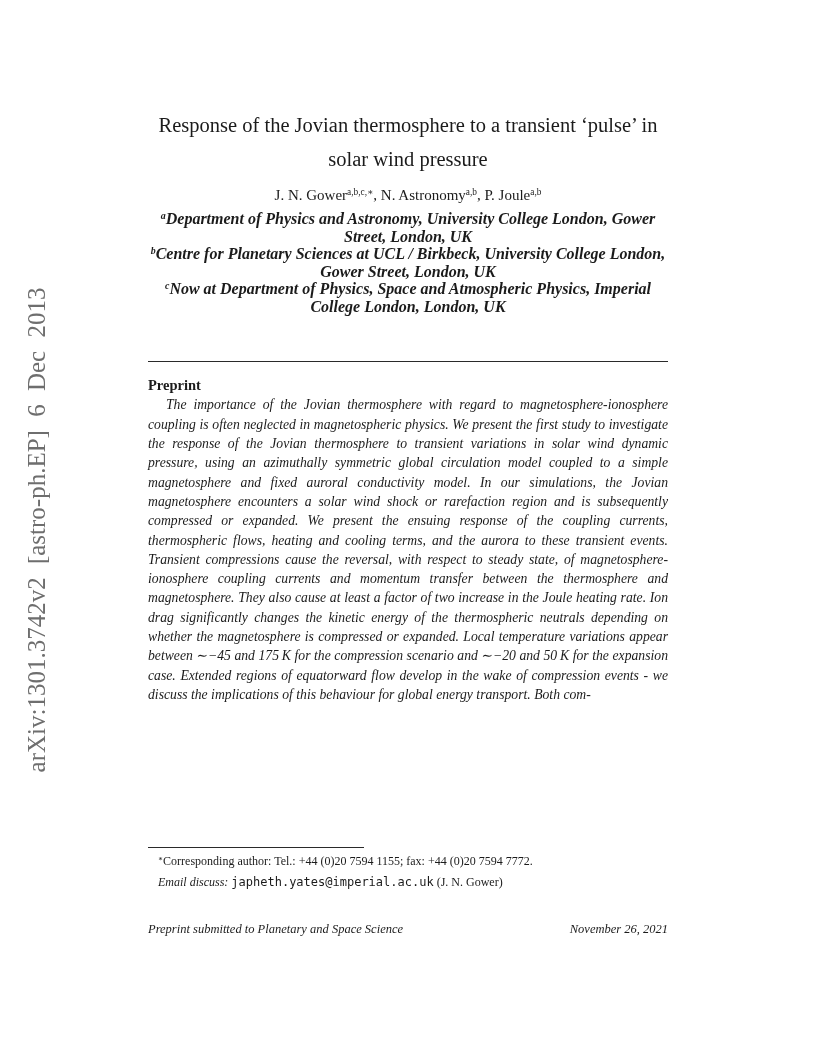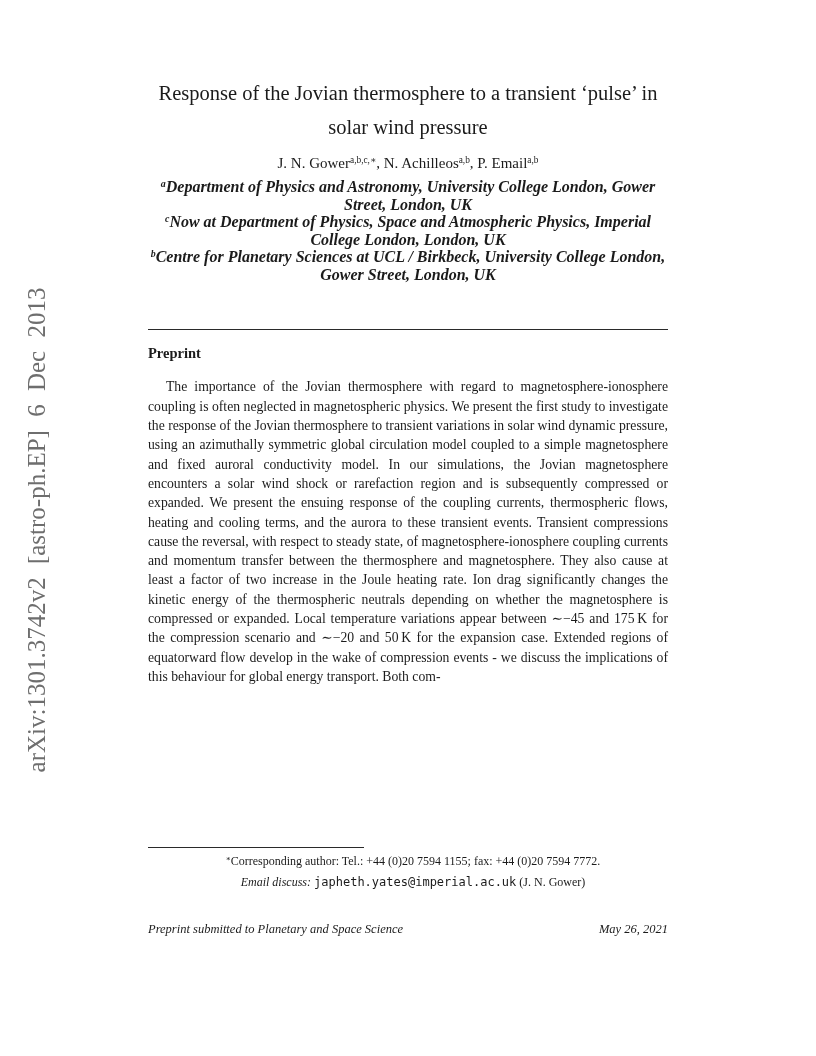--- a/index.html
+++ b/index.html
@@ -31,21 +31,21 @@
     white-space: nowrap;
   }
   .main {
     position: absolute;
     left: 148px;
     top: 0;
     width: 520px;
   }
   .title {
     margin: 0;
-    padding-top: 76px;
+    padding-top: 108px;
     font-size: 20.5px;
     line-height: 34px;
     font-weight: normal;
     text-align: center;
   }
   .authors {
     margin-top: 9px;
     font-size: 15px;
     line-height: 20px;
     text-align: center;
@@ -69,34 +69,34 @@
     height: 1px;
     background: #2a2a2a;
   }
   .abs-heading {
     margin-top: 14px;
     font-size: 14.5px;
     font-weight: bold;
     line-height: 19px;
   }
   .abs-body {
-    margin: 14px 0 0 0;
+    margin: 0 0 0 0;
     font-size: 13.7px;
     line-height: 19.3px;
     text-align: justify;
     text-indent: 18px;
+    font-style: italic;
   }
   .footnote {
     position: absolute;
     left: 148px;
     top: 847px;
     width: 520px;
     font-size: 12px;
     line-height: 18.5px;
-    text-align: center;
   }
   .fn-rule {
     width: 216px;
     height: 1px;
     background: #2a2a2a;
     margin-bottom: 4px;
   }
   .fn-line1 { text-indent: 10px; }
   .fn-line2 { padding-left: 10px; }
   .italic { font-style: italic; }
@@ -120,27 +120,27 @@
 
 <div class="page">
 
   <div class="watermark">arXiv:1301.3742v2 [astro-ph.EP] 6 Dec 2013</div>
 
   <div class="main">
 
     <h1 class="title">Response of the Jovian thermosphere to a transient ‘pulse’ in solar wind pressure</h1>
 
     <div class="authors">
-      <span><span>J. N. Gower</span><span class="sup">a,b,c,∗</span><span>, </span></span><span><span>N. Achilleos</span><span class="sup">a,b</span><span>, </span></span><span><span>P. Email</span><span class="sup">a,b</span></span>
+      <span><span>J. N. Gower</span><span class="sup">a,b,c,∗</span><span>, </span></span><span><span>N. Astronomy</span><span class="sup">a,b</span><span>, </span></span><span><span>P. Joule</span><span class="sup">a,b</span></span>
     </div>
 
     <div class="affils">
       <div><span class="sup">a</span><span>Department of Physics and Astronomy, University College London, Gower Street, London, UK</span></div>
+      <div><span class="sup">b</span><span>Centre for Planetary Sciences at UCL / Birkbeck, University College London, Gower Street, London, UK</span></div>
       <div><span class="sup">c</span><span>Now at Department of Physics, Space and Atmospheric Physics, Imperial College London, London, UK</span></div>
-      <div><span class="sup">b</span><span>Centre for Planetary Sciences at UCL / Birkbeck, University College London, Gower Street, London, UK</span></div>
     </div>
 
     <div class="rule"></div>
 
     <div class="abs-heading">Preprint</div>
 
     <p class="abs-body">The importance of the Jovian thermosphere with regard to magnetosphere-ionosphere coupling is often neglected in magnetospheric physics. We present the first study to investigate the response of the Jovian thermosphere to transient variations in solar wind dynamic pressure, using an azimuthally symmetric global circulation model coupled to a simple magnetosphere and fixed auroral conductivity model. In our simulations, the Jovian magnetosphere encounters a solar wind shock or rarefaction region and is subsequently compressed or expanded. We present the ensuing response of the coupling currents, thermospheric flows, heating and cooling terms, and the aurora to these transient events. Transient compressions cause the reversal, with respect to steady state, of magnetosphere-ionosphere coupling currents and momentum transfer between the thermosphere and magnetosphere. They also cause at least a factor of two increase in the Joule heating rate. Ion drag significantly changes the kinetic energy of the thermospheric neutrals depending on whether the magnetosphere is compressed or expanded. Local temperature variations appear between ∼−45 and 175 K for the compression scenario and ∼−20 and 50 K for the expansion case. Extended regions of equatorward flow develop in the wake of compression events - we discuss the implications of this behaviour for global energy transport. Both com-</p>
 
   </div>
 
@@ -149,16 +149,16 @@
     <div class="fn-line1"><span class="sup">∗</span><span>Corresponding author: Tel.: +44 (0)20 7594 1155; fax: +44 (0)20 7594 7772.</span></div>
     <div class="fn-line2">
       <span class="italic">Email discuss:</span>
       <span class="mono">japheth.yates@imperial.ac.uk</span>
       <span>(J. N. Gower)</span>
     </div>
   </div>
 
   <div class="footer">
     <span>Preprint submitted to Planetary and Space Science</span>
-    <span>May 26, 2021</span>
+    <span>November 26, 2021</span>
   </div>
 
 </div>
 
 </body></html>

